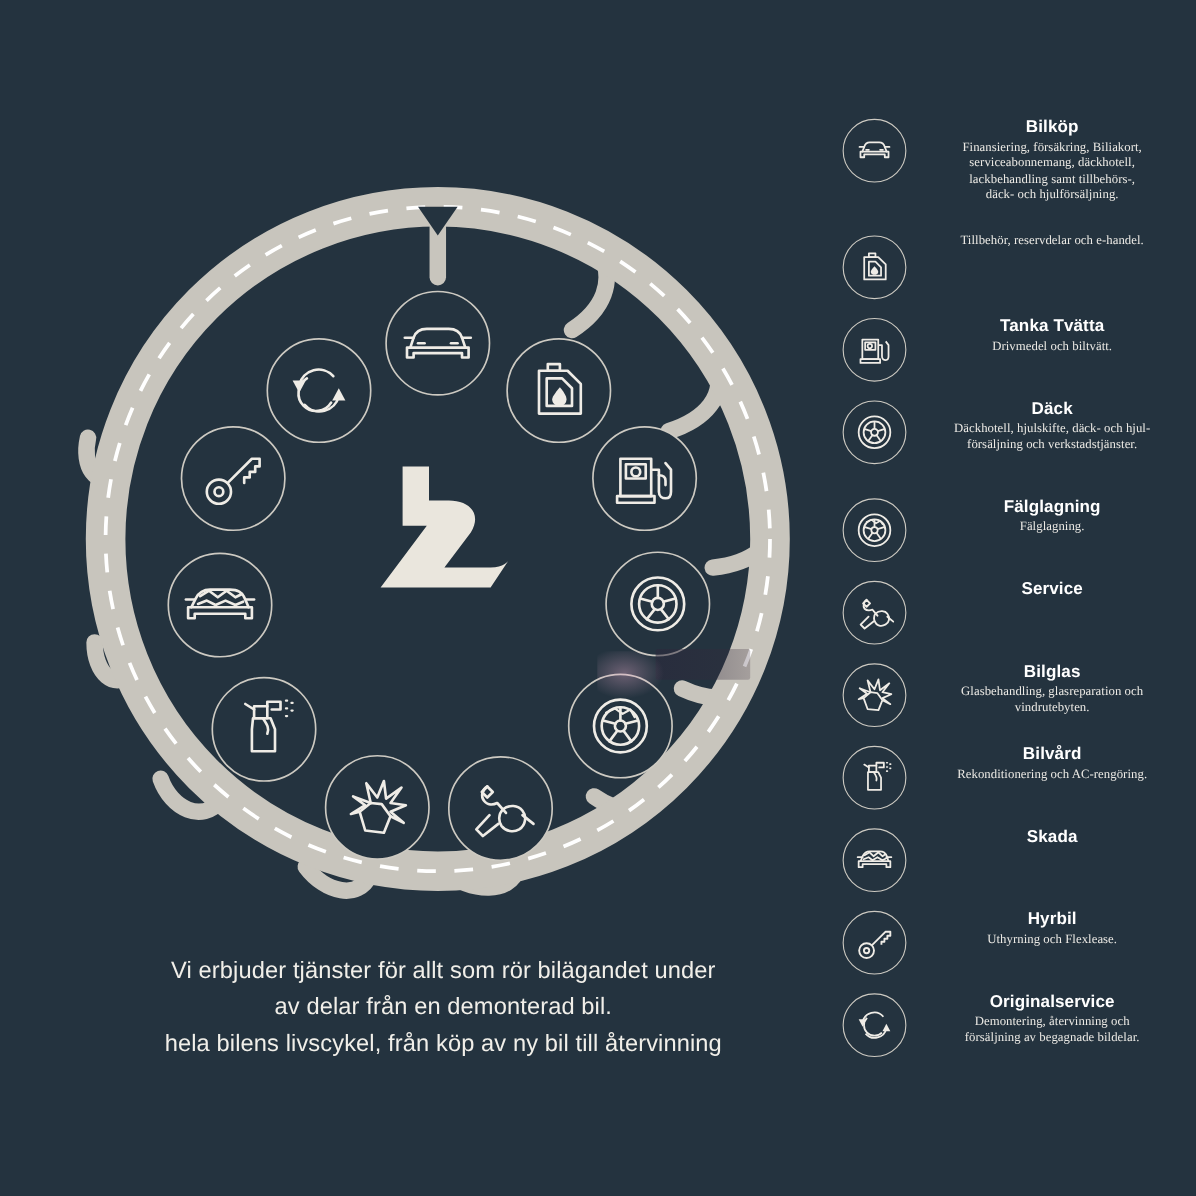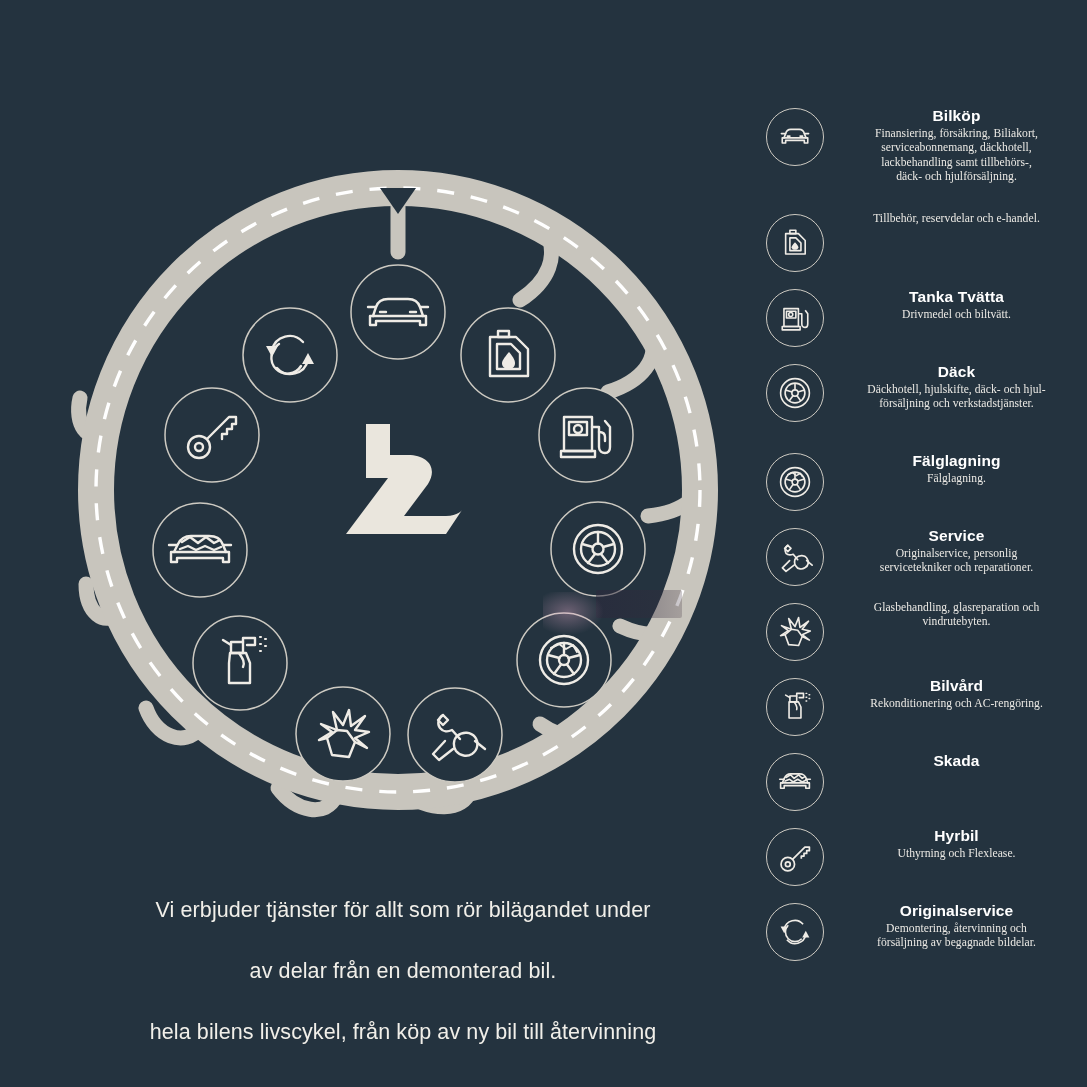--- a/index.html
+++ b/index.html
@@ -14,21 +14,21 @@
   
   #wheel{position:absolute;left:0;top:0;width:760px;height:900px;}
 
   
   #caption{
     position:absolute;left:58px;top:866px;width:690px;
     text-align:center;color:#f1efe9;
     font-size:21.5px;line-height:33px;font-weight:400;
     letter-spacing:.1px;
   }
-  #caption div{white-space:nowrap;margin-top:28px;}
+  #caption div{white-space:nowrap;}
 
   
   #legend{position:absolute;left:766px;top:108px;width:315px;}
   .leg-item{position:absolute;left:0;width:315px;}
   .leg-ic{
     position:absolute;left:0;top:0;width:58px;height:58px;border-radius:50%;
     border:1.4px solid #cdcac2;box-sizing:border-box;
   }
   .leg-ic svg{position:absolute;left:50%;top:50%;transform:translate(-50%,-50%);}
   .leg-txt{position:absolute;left:68px;top:-2px;width:245px;text-align:center;}
@@ -313,34 +313,33 @@
         <svg width="36" height="36" viewBox="-20 -20 40 40" fill="none" stroke="#efece6" stroke-width="1.9" stroke-linejoin="round" stroke-linecap="round">
           <path d="M-8,-13 C-11,-11 -12,-7 -10,-4 C-8,-2 -5,-2 -2,-3 L3,3"></path>
           <path d="M-8,-13 L-4.5,-9.5 L-8,-6 L-11.5,-9.5 Z"></path>
           <path d="M1,1 C5,-3 11,-2 13,1 C16,5 15,10 11,12 C8,14 3,14 1,10 C-1,8 -1,3 1,1 Z"></path>
           <path d="M-1,9 L-10,16 L-14,12 L-6,4"></path>
           <line x1="13" y1="4" x2="19" y2="9"></line>
         </svg>
       </div>
       <div class="leg-txt">
         <p class="leg-h">Service</p>
-        <p class="leg-b">Originalservice, personlig
-servicetekniker och reparationer.</p>
       </div>
     </div>
 
     <div class="leg-item" style="top:495px">
       <div class="leg-ic">
         <svg width="36" height="36" viewBox="-20 -20 40 40" fill="none" stroke="#efece6" stroke-width="1.8" stroke-linejoin="round">
           <path d="M-4,-3 L-11,3 L-7,14 L4,15 L8,5 L3,-2 Z"></path>
           <path d="M-4,-3 L-7,-15 L0,-6 L4,-16 L5.5,-5 L15,-12 L8,-3 L17,-1 L8,3 L16,9 L8,5"></path>
           <path d="M-4,-3 L-15,-7 L-7.5,-1.5 L-16,4 L-11,3"></path>
         </svg>
       </div>
       <div class="leg-txt">
+        <p class="leg-h">Bilglas</p>
         <p class="leg-b">Glasbehandling, glasreparation och
 vindrutebyten.</p>
       </div>
     </div>
 
     <div class="leg-item" style="top:570px">
       <div class="leg-ic">
         <svg width="34" height="34" viewBox="-20 -20 40 40" fill="none" stroke="#efece6" stroke-width="1.9" stroke-linejoin="round" stroke-linecap="round">
           <path d="M-7,-6 L4,-6 L7,0 L7,13 L-7,13 L-7,0 Z"></path>
           <rect x="-6" y="-13" width="8" height="7"></rect>

